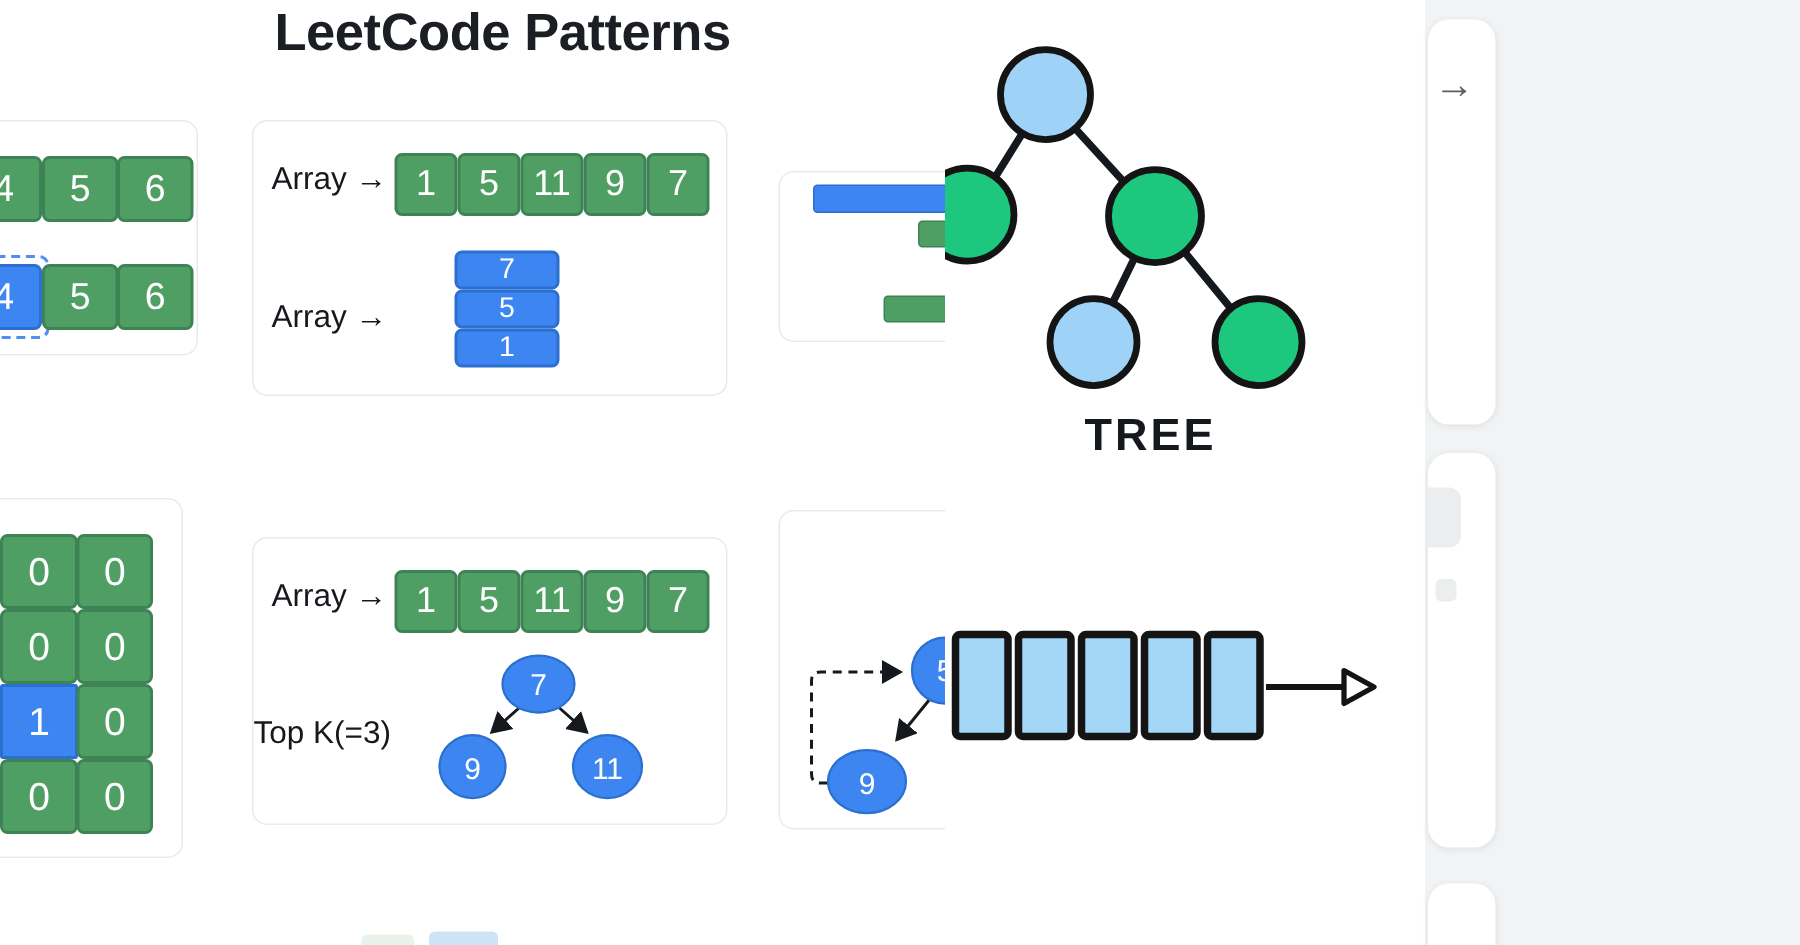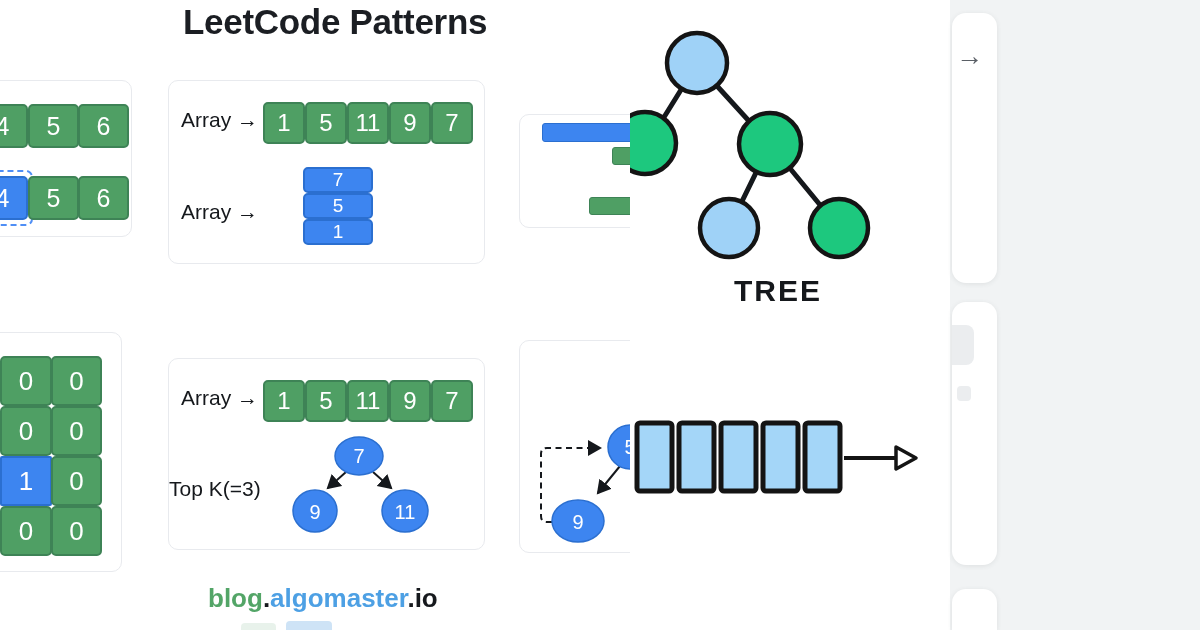--- a/index.html
+++ b/index.html
@@ -11,21 +11,21 @@
   .cell{position:absolute;display:flex;align-items:center;justify-content:center;
         color:#fff;font-weight:500;}
   .gcell{background:#4f9f64;border:2px solid #3e8356;border-radius:5px;}
   .bcell{background:#3d85f0;border:2px solid #2b6fd0;border-radius:5px;}
   .dashed{position:absolute;border:2px dashed #4f8ef5;border-radius:7px;}
   .lbl{position:absolute;font-size:21px;color:#15181c;white-space:nowrap;}
   .bar{position:absolute;border-radius:3px;}
   .bar-blue{background:#3d85f0;border:1px solid #2b6fd0;}
   .bar-green{background:#4f9f64;border:1px solid #3e8356;}
   .overlay{position:absolute;left:630px;top:0;width:322px;height:630px;background:#fff;z-index:2;}
-  .hand{position:absolute;font-weight:700;color:#15181c;text-align:center;letter-spacing:2px;}
+  .hand{position:absolute;font-weight:700;color:#15181c;letter-spacing:2px;}
   .peek{position:absolute;z-index:1;}
   .rightbg{position:absolute;left:950px;top:0;width:250px;height:630px;background:#f1f3f4;z-index:3;}
   .scard{position:absolute;background:#fff;border-radius:14px;
          box-shadow:0 1px 5px rgba(60,64,67,.10);z-index:4;}
   .pill{position:absolute;background:#ebedef;}
   .footer{position:absolute;left:208px;top:583px;font-size:26px;font-weight:700;white-space:nowrap;}
   .f-green{color:#53a567}.f-blue{color:#4da0e4}.f-dark{color:#16191d}
   .nav-arrow{position:absolute;left:4px;top:30px;font-size:27px;color:#5a5f66;line-height:1;}
   svg{position:absolute;left:0;top:0;}
   svg text{font-family:"Liberation Sans",sans-serif;fill:#fff;font-weight:500;text-anchor:middle;}
@@ -140,21 +140,20 @@
 
       <line x1="214" y1="458" x2="266" y2="458" stroke="#141414" stroke-width="4"></line>
       <polygon points="266,447 286,458 266,469" fill="#ffffff" stroke="#141414" stroke-width="3.5" stroke-linejoin="round"></polygon>
     </svg>
     <div class="hand" style="left:93px;top:274px;width:110px;font-size:30px">TREE</div>
   </div>
 
   <div class="peek" style="left:241px;top:623px;width:35px;height:7px;background:#bcd9c6;opacity:.35;border-radius:4px 4px 0 0"></div>
   <div class="peek" style="left:286px;top:621px;width:46px;height:9px;background:#9ec7ee;opacity:.5;border-radius:4px 4px 0 0"></div>
 
-  <div class="footer"><span class="f-green">blog</span><span class="f-dark">.</span><span class="f-blue">algomaster</span><span class="f-dark">.</span><span class="f-dark">io</span></div>
 
   <div class="rightbg"></div>
   <div class="scard" style="left:952px;top:13px;width:45px;height:270px">
     <span class="nav-arrow">→</span>
   </div>
   <div class="scard" style="left:952px;top:302px;width:45px;height:263px">
     <div class="pill" style="left:0;top:23px;width:22px;height:40px;border-radius:0 8px 8px 0"></div>
     <div class="pill" style="left:5px;top:84px;width:14px;height:15px;border-radius:4px"></div>
   </div>
   <div class="scard" style="left:952px;top:589px;width:45px;height:41px;border-radius:14px 14px 0 0"></div>

